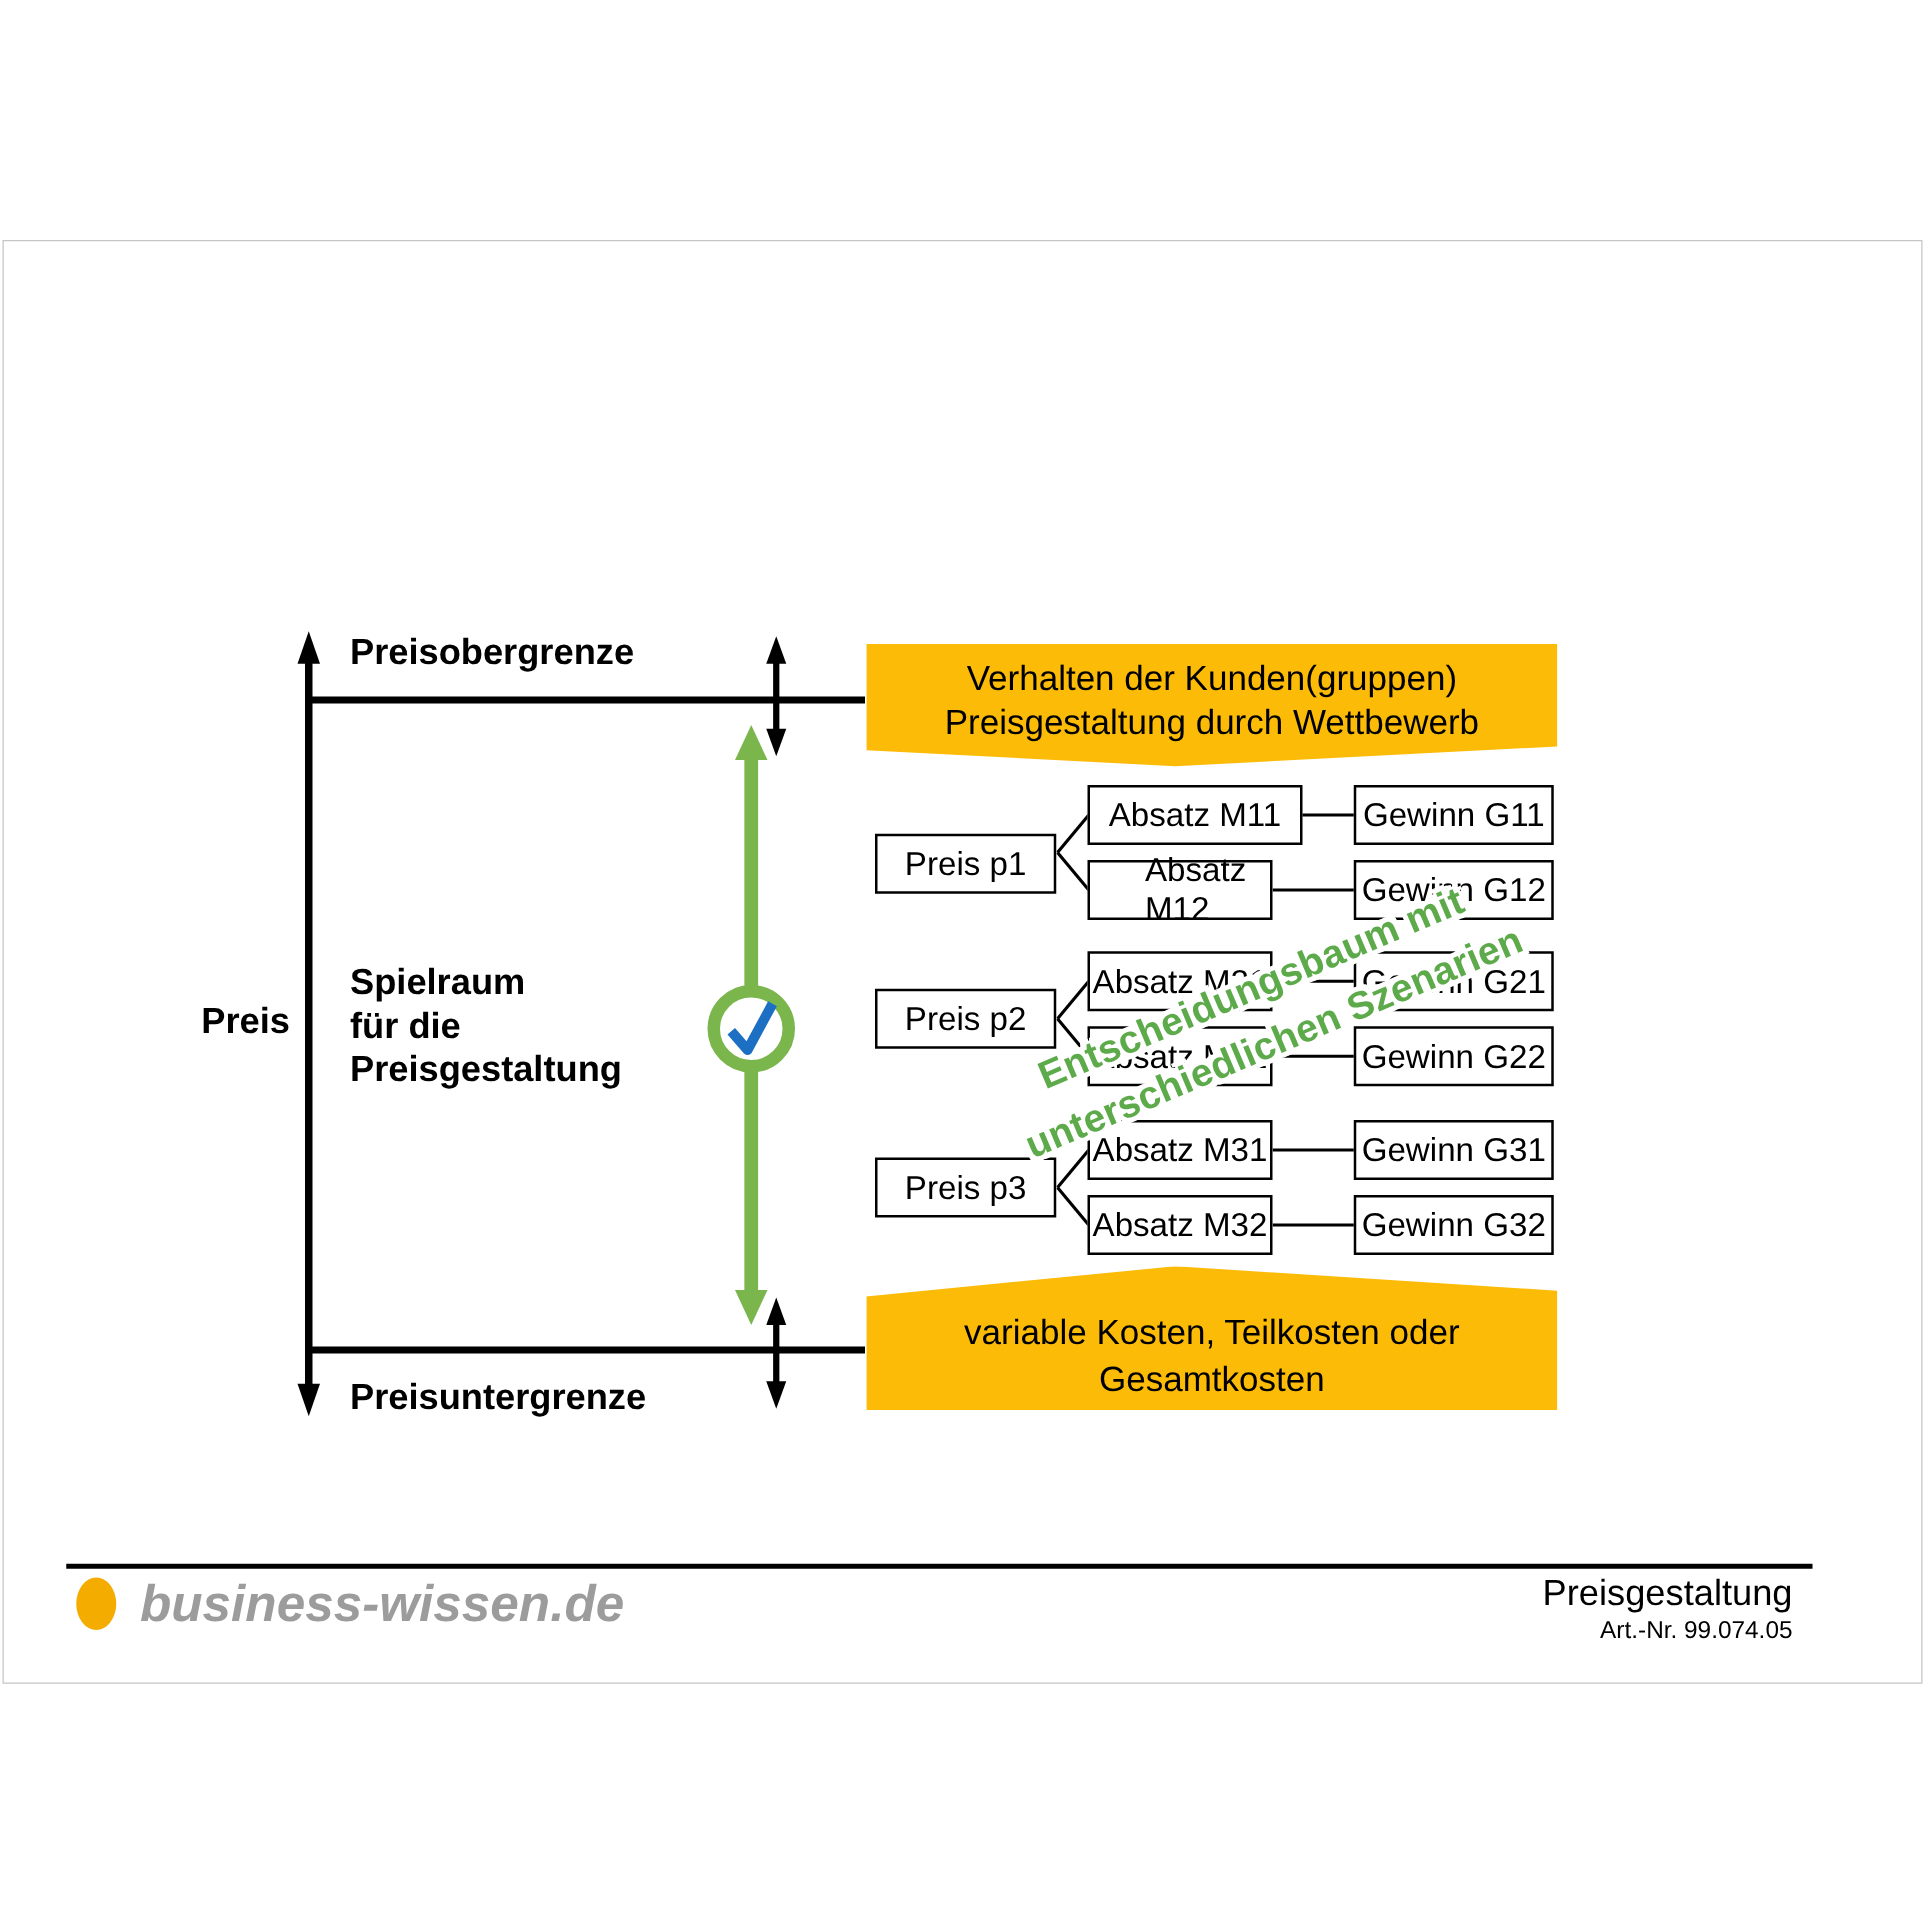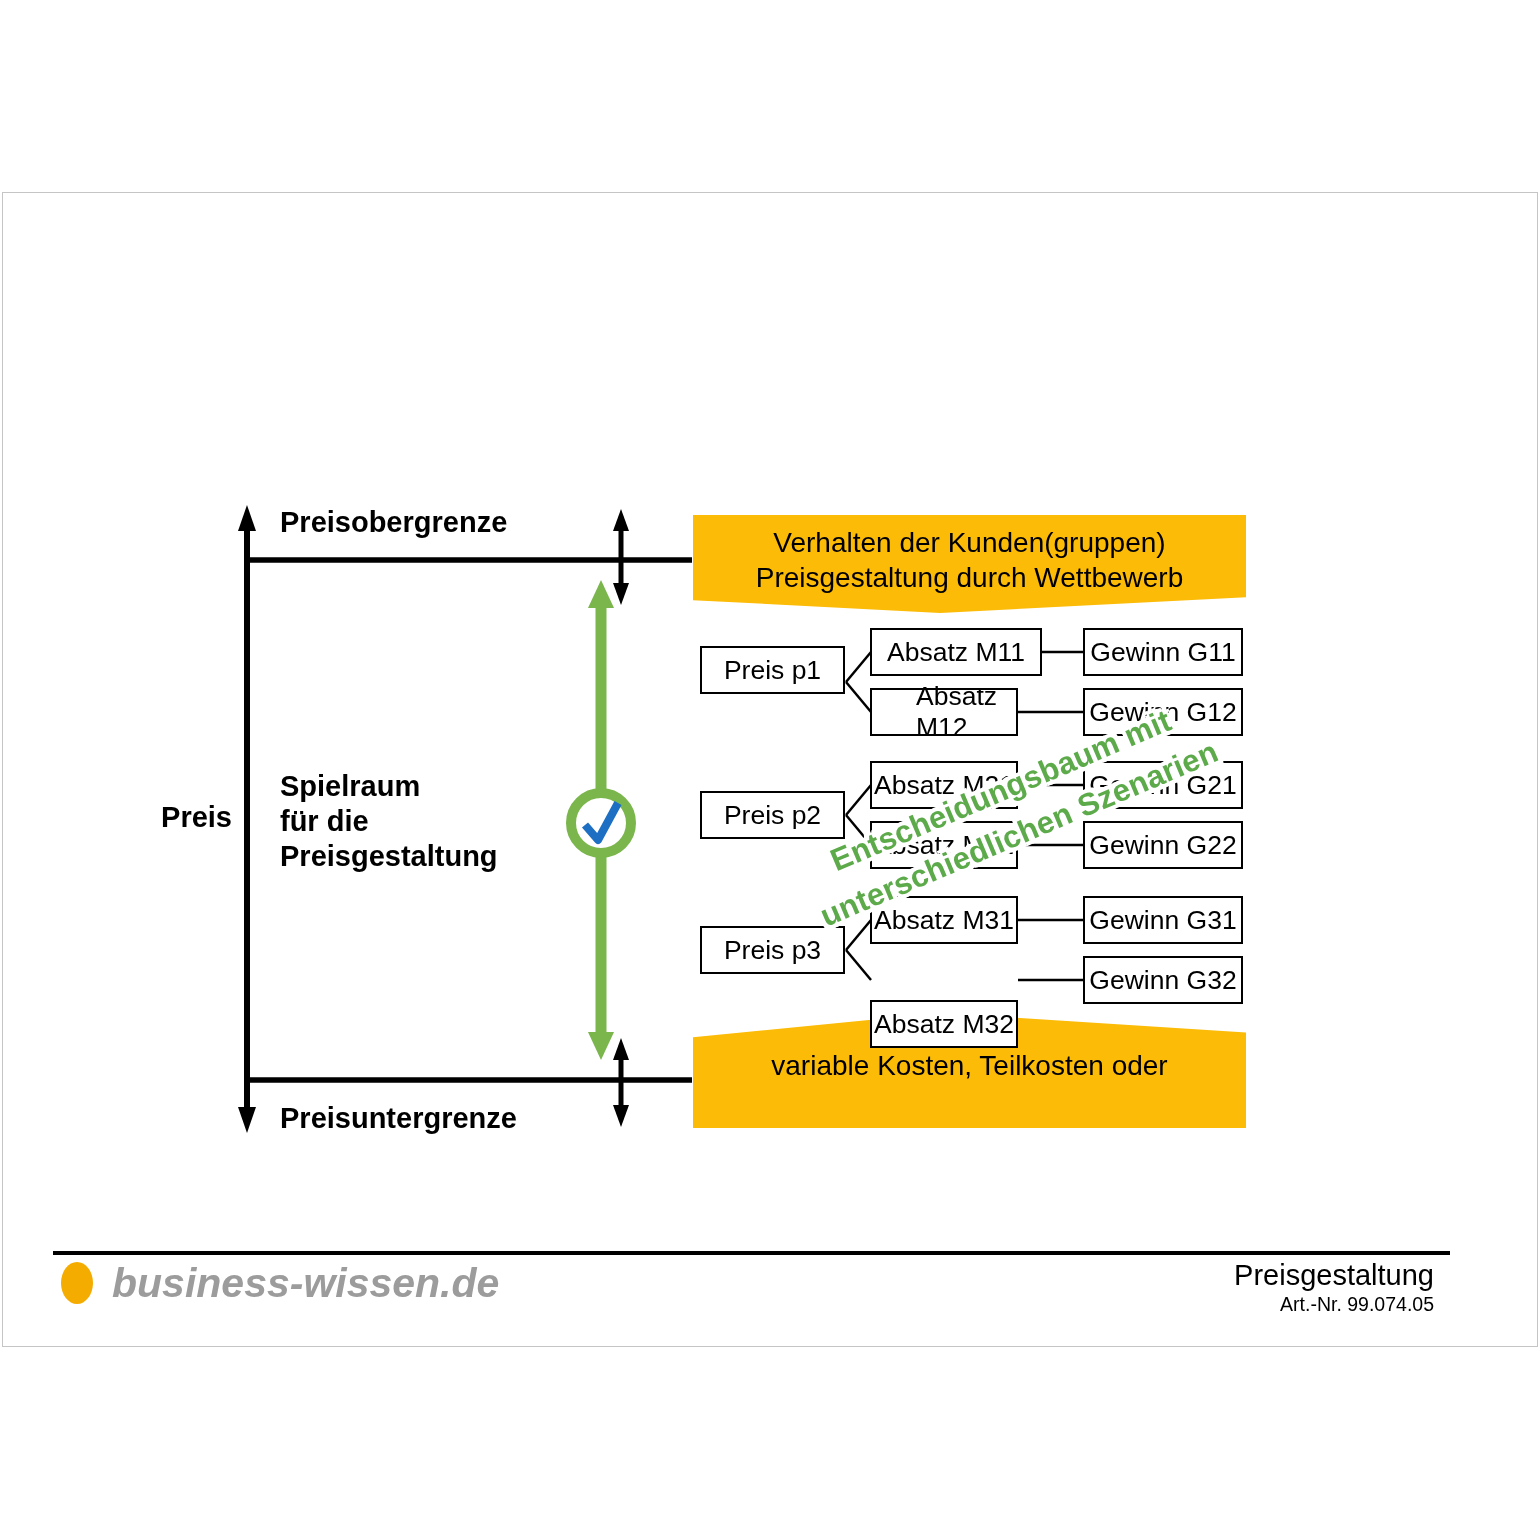--- a/index.html
+++ b/index.html
@@ -152,37 +152,38 @@
 
   <div class="abs banner-bg banner-top-bg"></div>
   <div class="abs banner-text" style="top:525px;">
     <div>Verhalten der Kunden(gruppen)</div>
     <div>Preisgestaltung durch Wettbewerb</div>
   </div>
 
   <div class="abs banner-bg banner-bottom-bg"></div>
   <div class="abs banner-text bottom" style="top:1047px;">
     <div>variable Kosten, Teilkosten oder</div>
+    <div>Gesamtkosten</div>
   </div>
 
-  <div class="abs node" style="left:700px;top:646px;width:145px;">Preis p1</div>
+  <div class="abs node" style="left:700px;top:667px;width:145px;">Preis p1</div>
   <div class="abs node" style="left:870px;top:628px;width:172px;">Absatz M11</div>
   <div class="abs node" style="left:870px;top:688px;width:148px;padding-left:44px;">Absatz M12</div>
   <div class="abs node" style="left:1083px;top:628px;width:160px;">Gewinn G11</div>
   <div class="abs node" style="left:1083px;top:688px;width:160px;">Gewinn G12</div>
 
   <div class="abs node" style="left:700px;top:791px;width:145px;">Preis p2</div>
   <div class="abs node" style="left:870px;top:761px;width:148px;">Absatz M21</div>
   <div class="abs node" style="left:870px;top:821px;width:148px;">Absatz M22</div>
   <div class="abs node" style="left:1083px;top:761px;width:160px;">Gewinn G21</div>
   <div class="abs node" style="left:1083px;top:821px;width:160px;">Gewinn G22</div>
 
   <div class="abs node" style="left:700px;top:926px;width:145px;">Preis p3</div>
   <div class="abs node" style="left:870px;top:896px;width:148px;">Absatz M31</div>
-  <div class="abs node" style="left:870px;top:956px;width:148px;margin-top:44px;">Absatz M32</div>
+  <div class="abs node" style="left:870px;top:956px;width:148px;">Absatz M32</div>
   <div class="abs node" style="left:1083px;top:896px;width:160px;">Gewinn G31</div>
   <div class="abs node" style="left:1083px;top:956px;width:160px;">Gewinn G32</div>
 
   <div class="abs annotation">
     <div>Entscheidungsbaum mit</div>
     <div>unterschiedlichen Szenarien</div>
   </div>
 
   <div class="abs brand">business-wissen.de</div>
   <div class="abs footer-right">

